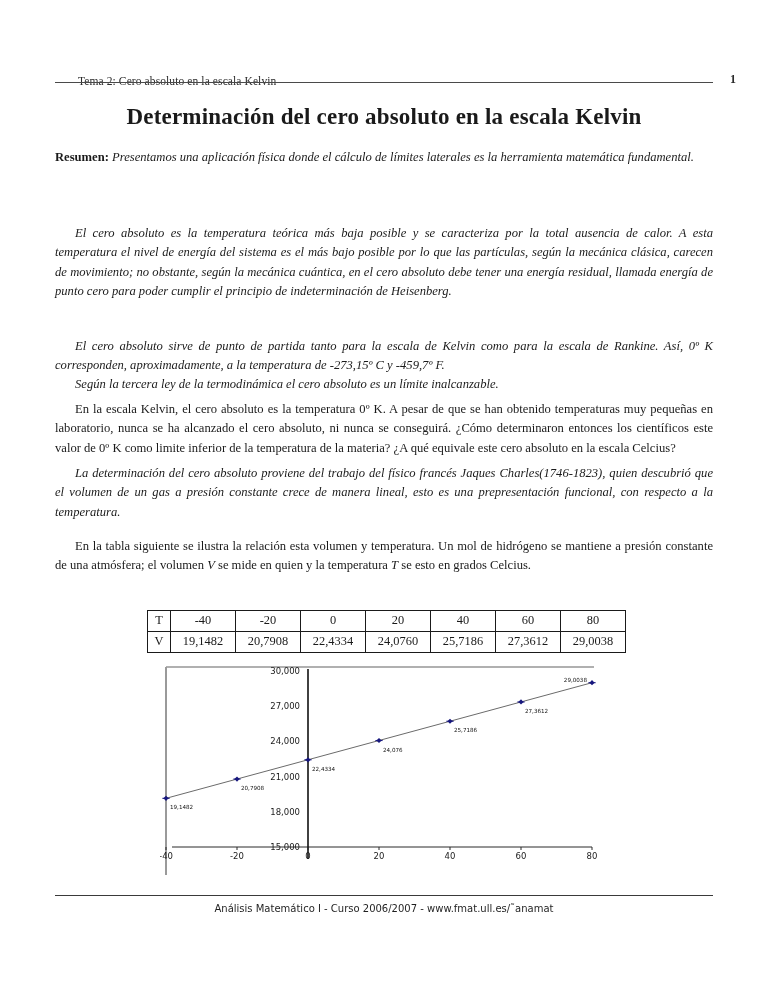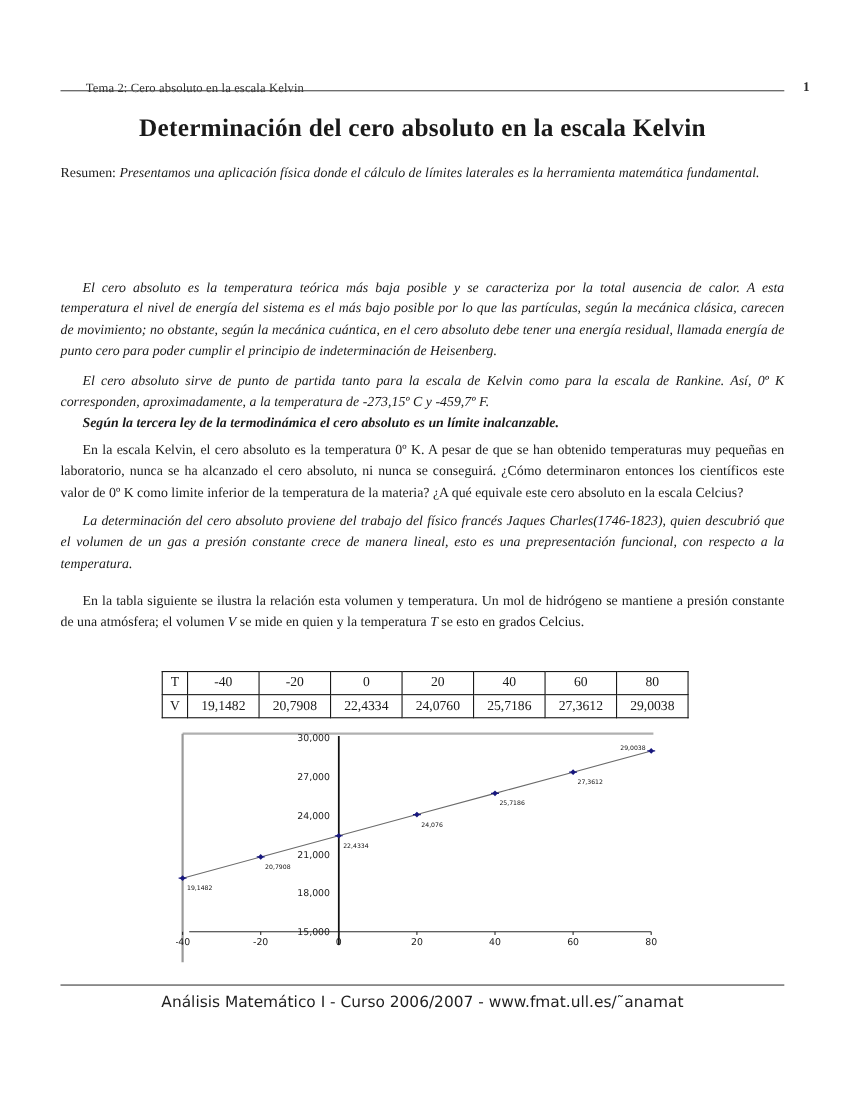--- a/index.html
+++ b/index.html
@@ -63,30 +63,30 @@
   .textcol {
     position: absolute;
     left: 55px;
     width: 658px;
     font-size: 12.6px;
     line-height: 19.4px;
     text-align: justify;
   }
   .abstract { top: 148px; font-style: italic; }
   .abstract .lead {
-    font-weight: normal;
+    font-weight: bold;
     font-style: normal;
   }
   .para { text-indent: 20px; }
   .quote { font-style: italic; }
 
   .blk-intro   { top: 204px; }
-  .blk-quote   { top: 224px; margin-top: 28px; }
+  .blk-quote   { top: 224px; }
   .blk-quote2  { top: 337px; font-style: italic; }
-  .blk-quote3  { top: 375px; font-weight: bold; }
+  .blk-quote3  { top: 375px; }
   .blk-main1   { top: 400px; }
   .blk-main2   { top: 464px; font-style: italic; }
   .blk-main3   { top: 537px; }
 
   .mathvar { font-style: italic; font-family: "Liberation Serif", serif; }
 
   
   .data-table {
     position: absolute;
     left: 147px;
@@ -122,21 +122,21 @@
     height: 1px;
     background: #3a3a3a;
   }
   .footer-text {
     position: absolute;
     left: 55px;
     top: 903px;
     width: 658px;
     text-align: center;
     font-family: "DejaVu Sans", "Liberation Sans", sans-serif;
-    font-size: 14px;
+    font-size: 10px;
     color: #1f1f1f;
   }
 </style>
 </head>
 <body>
 
 <div class="page">
 
   <div class="header">
     <span class="header-title">Tema 2: Cero absoluto en la escala Kelvin</span>

